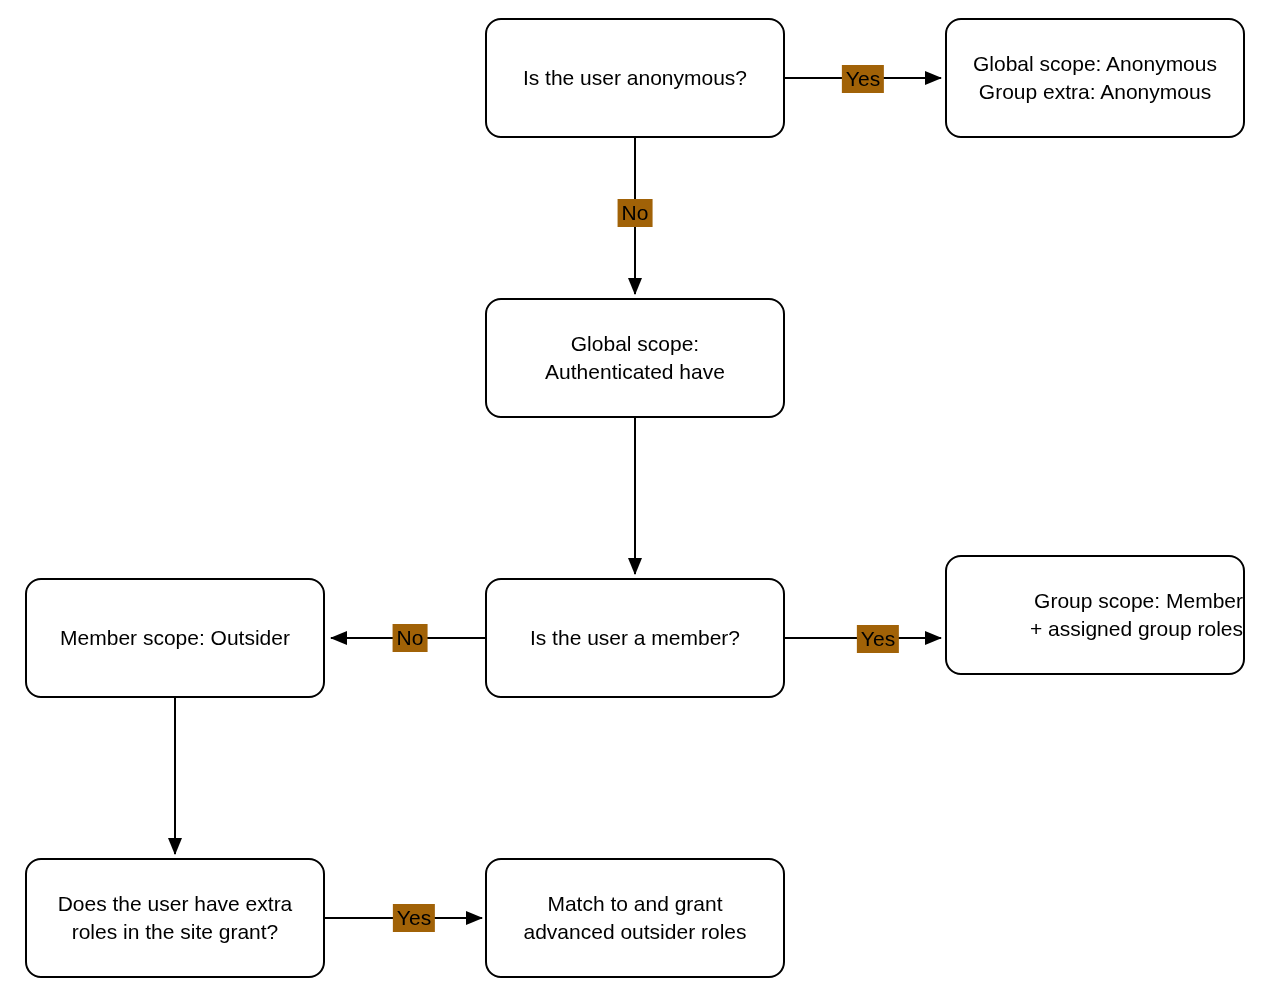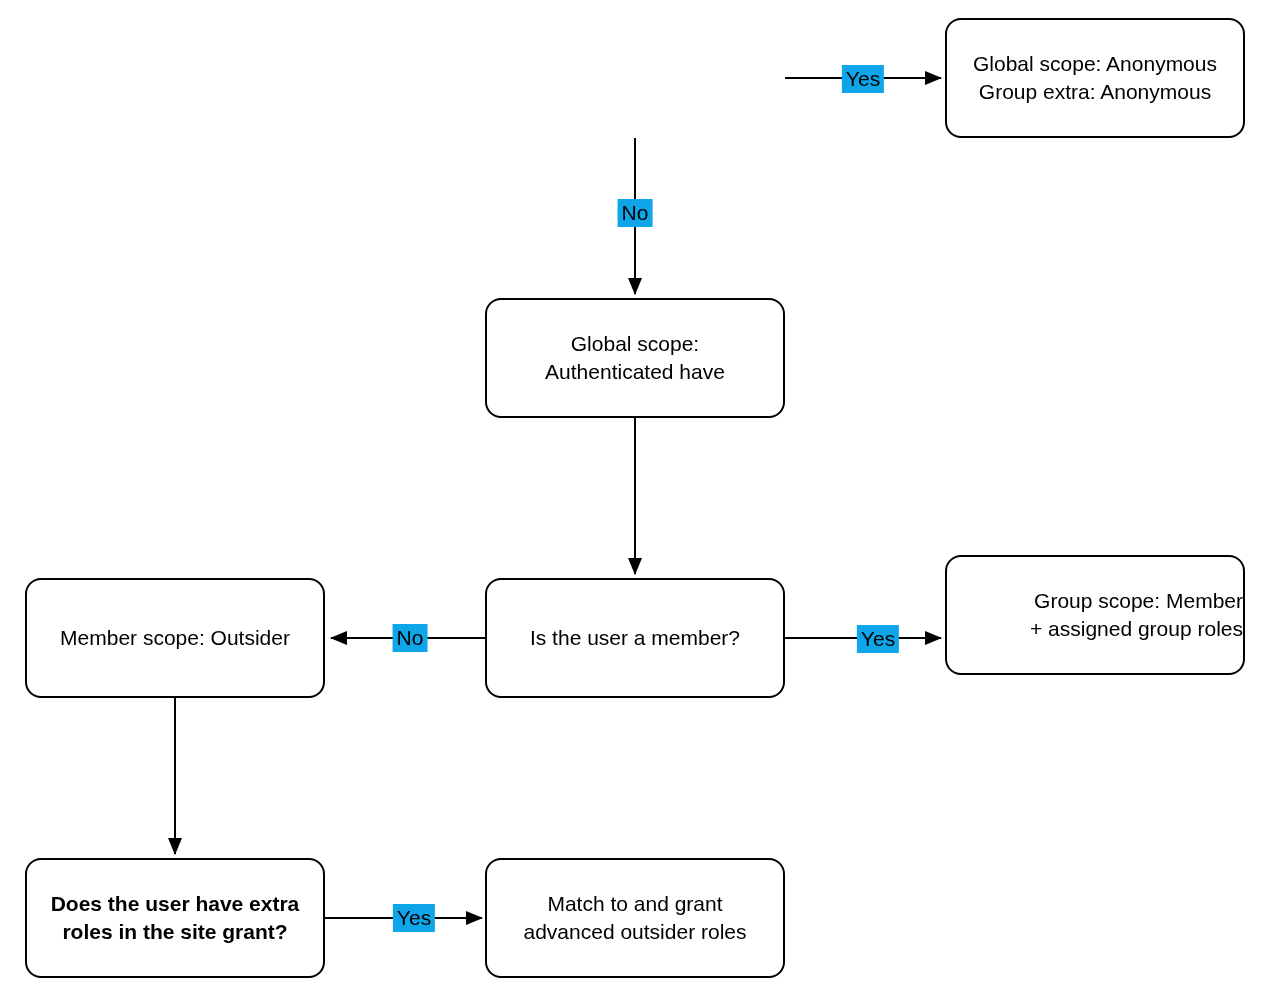--- a/index.html
+++ b/index.html
@@ -28,32 +28,32 @@
     flex-direction: column;
     align-items: center;
     justify-content: center;
     text-align: center;
   }
   .nline { display: block; white-space: nowrap; }
   .nline:empty { display: none; }
   .elabel {
     position: absolute;
     transform: translate(-50%, -50%);
-    background: #0ea5e9;
+    background: #a16207;
     padding: 0 4px;
     white-space: nowrap;
   }
   
   .n1 { left: 485px; top: 18px; }
   .n2 { left: 945px; top: 18px; }
   .n3 { left: 485px; top: 298px; }
   .n4 { left: 485px; top: 578px; }
   .n5 { left: 25px;  top: 578px; }
   .n6 { left: 945px; top: 555px; align-items: flex-end; }
-  .n7 { left: 25px;  top: 858px; font-weight: bold; }
+  .n7 { left: 25px;  top: 858px; }
   .n8 { left: 485px; top: 858px; }
   
   .el1 { left: 863px; top: 79px; }
   .el2 { left: 635px; top: 213px; }
   .el4 { left: 410px; top: 638px; }
   .el5 { left: 878px; top: 639px; }
   .el7 { left: 414px; top: 918px; }
 </style>
 </head>
 <body>
@@ -68,20 +68,24 @@
     </defs>
     <line x1="785" y1="78" x2="941" y2="78" marker-end="url(#arrow)"></line>
     <line x1="635" y1="138" x2="635" y2="294" marker-end="url(#arrow)"></line>
     <line x1="635" y1="418" x2="635" y2="574" marker-end="url(#arrow)"></line>
     <line x1="485" y1="638" x2="331" y2="638" marker-end="url(#arrow)"></line>
     <line x1="785" y1="638" x2="941" y2="638" marker-end="url(#arrow)"></line>
     <line x1="175" y1="698" x2="175" y2="854" marker-end="url(#arrow)"></line>
     <line x1="325" y1="918" x2="482" y2="918" marker-end="url(#arrow)"></line>
   </svg>
 
+  <div class="node n1">
+    <span class="nline">Is the user anonymous?</span>
+
+  </div>
 
   <div class="node n2">
     <span class="nline">Global scope: Anonymous</span>
     <span class="nline">Group extra: Anonymous</span>
   </div>
 
   <div class="node n3">
     <span class="nline">Global scope:</span>
     <span class="nline">Authenticated have</span>
   </div>

